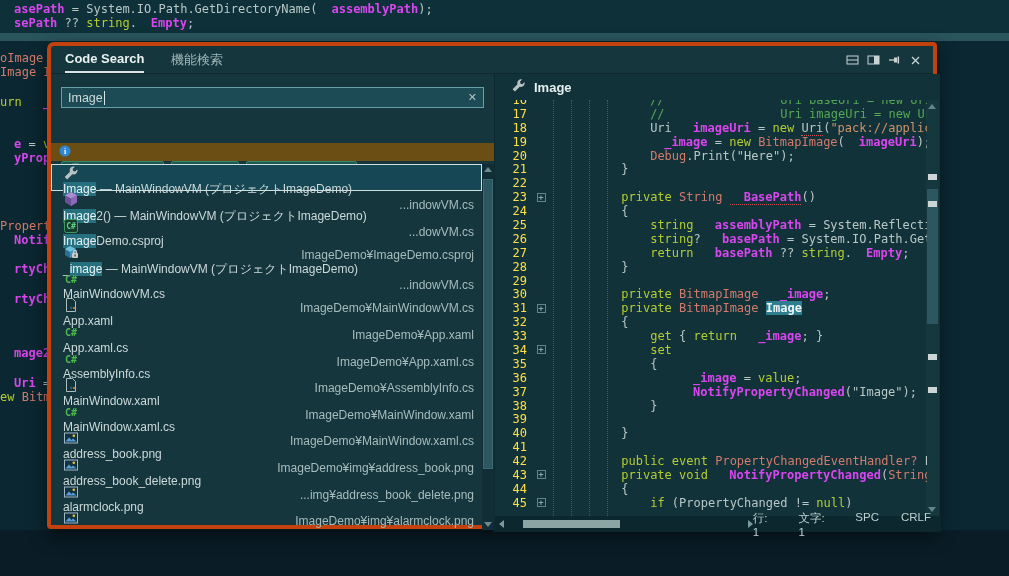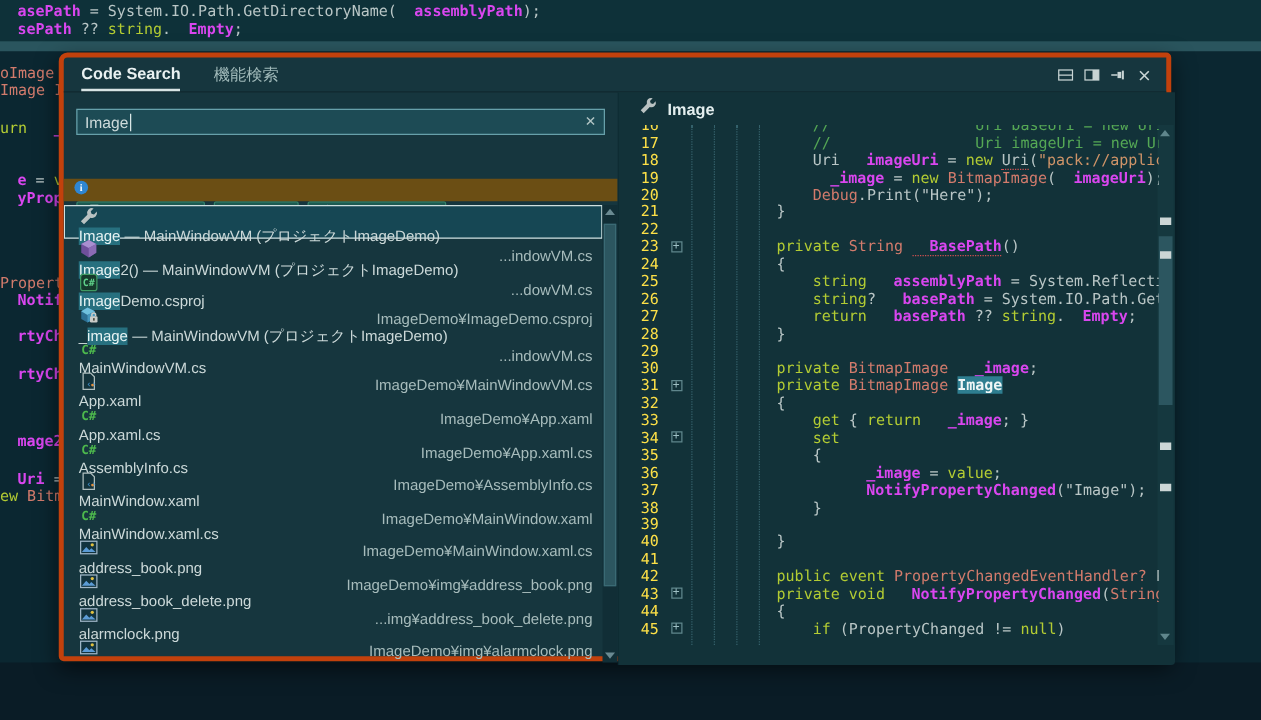--- a/index.html
+++ b/index.html
@@ -386,14 +386,27 @@
     </div>
     <div id="code-scroll">
       <div class="arr-up"></div>
       <div id="code-thumb"></div>
       <div class="arr-down"></div>
     <div class="marker" style="top: 74px;"></div>
         <div class="marker" style="top: 101px;"></div>
         <div class="marker" style="top: 254px;"></div>
         <div class="marker" style="top: 287px;"></div>
       </div>
+    <div id="status-bar">
+      <div id="hs-left"></div>
+      <div id="hs-track">
+          <div id="hs-thumb"></div>
+        </div>
+      <div id="hs-right"></div>
+      <div id="status-items">
+        <span>行: 1</span>
+        <span>文字: 1</span>
+        <span>SPC</span>
+        <span>CRLF</span>
+      </div>
+    </div>
   </div>
 </div>
 
 </body></html>

